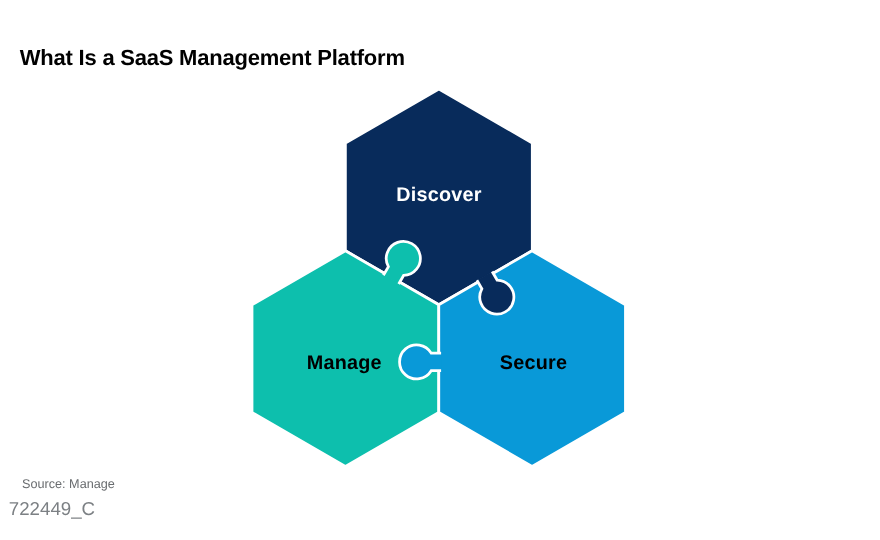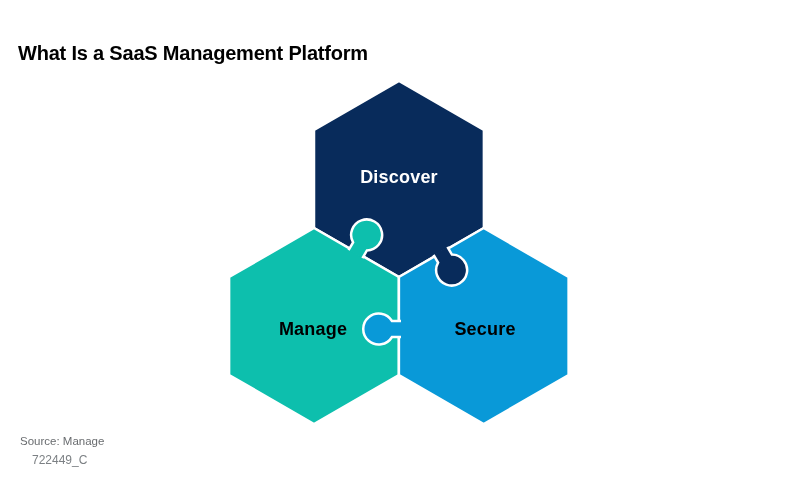--- a/index.html
+++ b/index.html
@@ -17,22 +17,22 @@
   .tab-path{stroke:#ffffff;stroke-width:2.5;stroke-linecap:butt;}
   .piece-label{
     font-family:"Liberation Sans",sans-serif;font-weight:bold;font-size:18px;
     text-anchor:middle;letter-spacing:0.2px;
   }
   .footer-source{
     position:absolute;left:20px;top:409px;
     font-size:11.5px;color:#696c6f;line-height:1.2;
   }
   .footer-code{
-    position:absolute;left:32px;top:427px;
-    font-size:12px;color:#7c8084;line-height:1.2;
+    position:absolute;left:8px;top:427px;
+    font-size:17px;color:#7c8084;line-height:1.2;
   }
   .brand-wordmark{
     position:absolute;right:11px;bottom:2px;
     font-size:21px;font-weight:bold;letter-spacing:-0.3px;line-height:1;
   }
 </style>
 </head>
 <body>
 
 <div class="stage">

